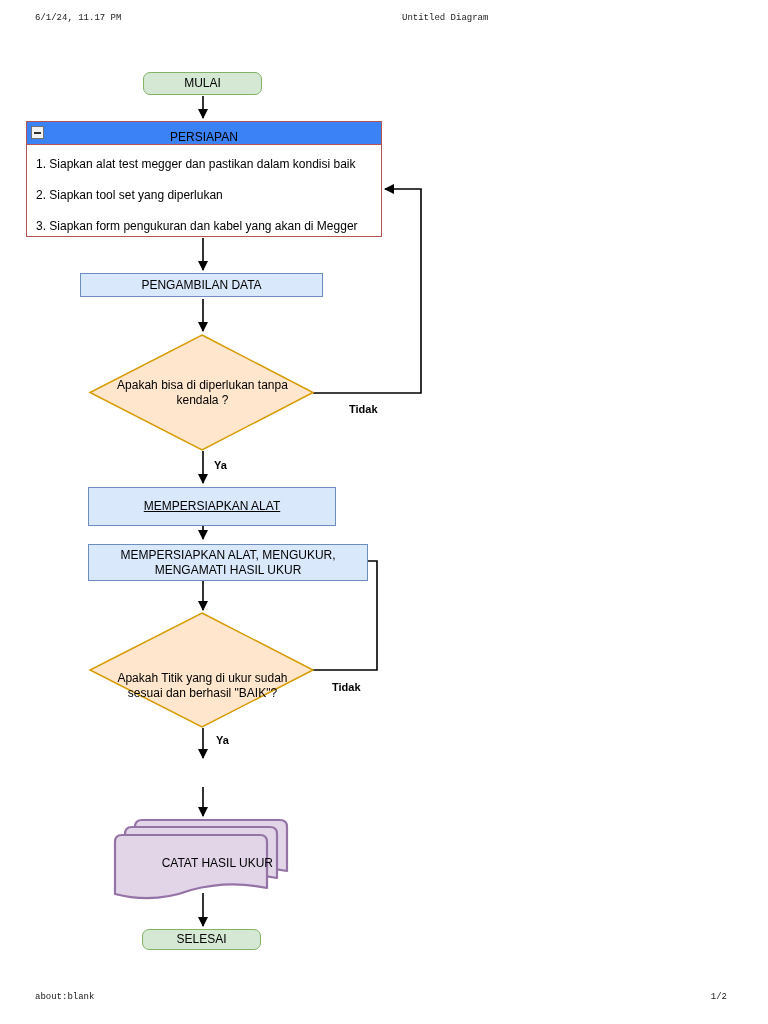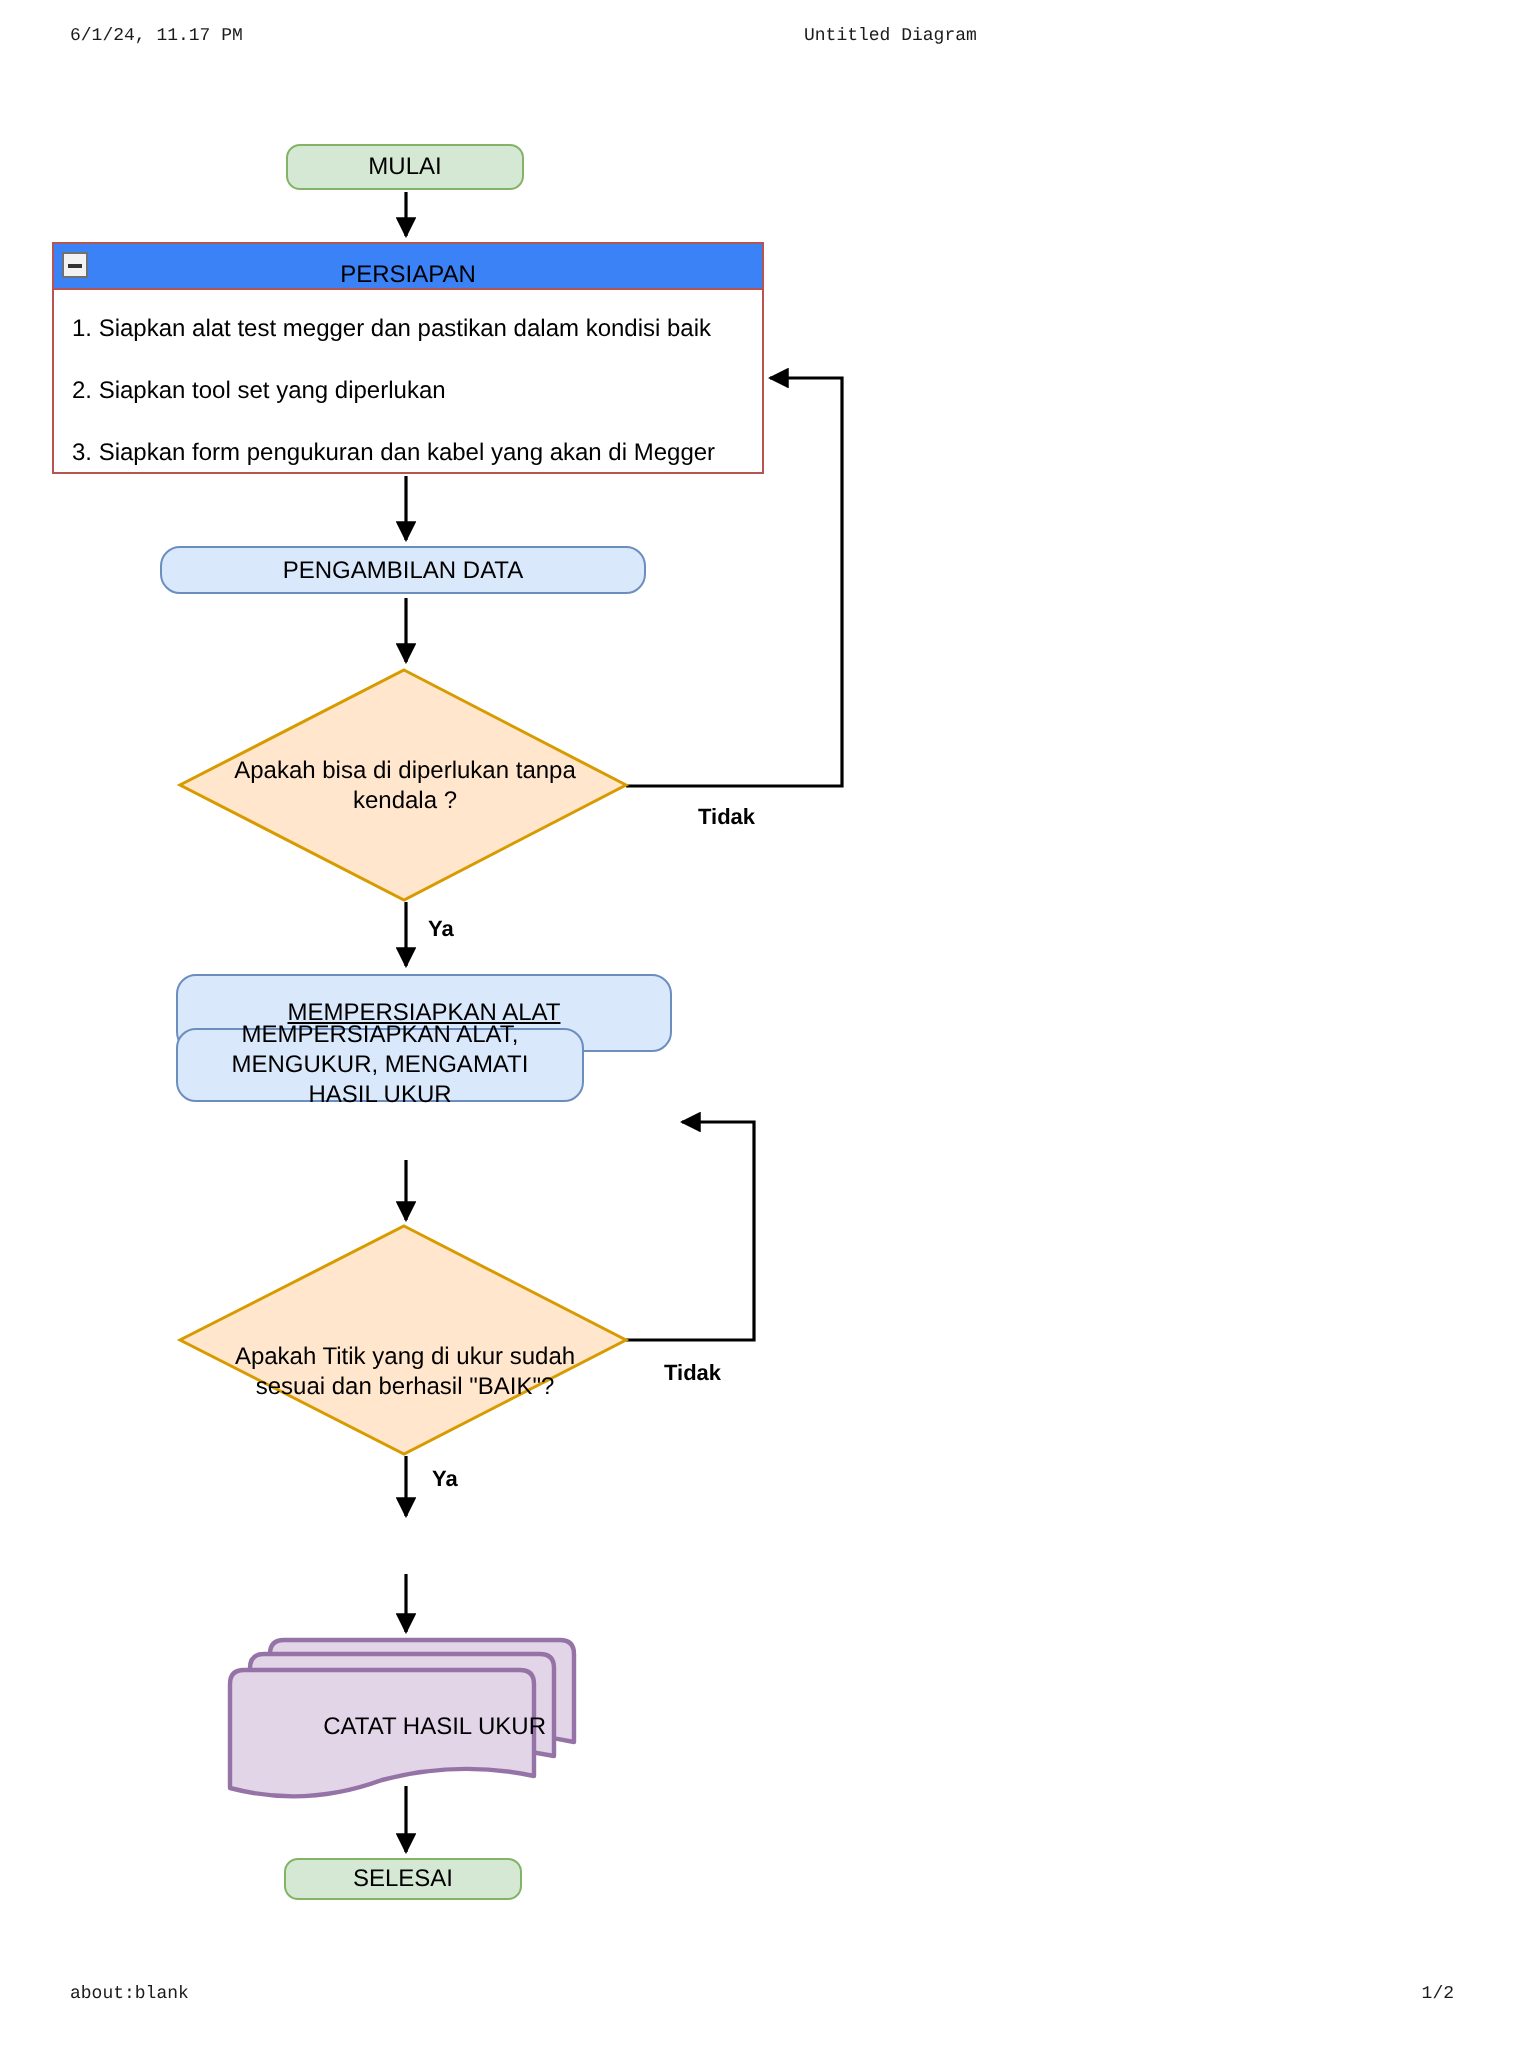--- a/index.html
+++ b/index.html
@@ -8,28 +8,28 @@
     font-family:"Liberation Sans",sans-serif;color:#000;overflow:hidden;
   }
   .meta{position:absolute;font-size:9px;color:#1a1a1a;white-space:nowrap;font-family:Liberation Mono, monospace;}
   #hdr-time{left:35px;top:13px;}
   #hdr-title{left:402px;top:13px;}
   #ftr-src{left:35px;top:992px;}
   #ftr-page{right:41px;top:992px;}
 
   #wires{position:absolute;left:0;top:0;z-index:1;}
   .node{position:absolute;z-index:2;display:flex;align-items:center;justify-content:center;
-        font-size:12px;text-align:center;line-height:1.25;box-sizing:border-box;border-radius:10px;}
+        font-size:12px;text-align:center;line-height:1.25;box-sizing:border-box;}
   .terminator{background:#d5e8d4;border:1.5px solid #82b366;border-radius:7px;}
   .process{background:#dae8fc;border:1.5px solid #6c8ebf;}
 
   #node-mulai{left:143px;top:72px;width:119px;height:23px;}
   #node-pengambilan{left:80px;top:273px;width:243px;height:24px;}
   #node-mempersiapkan{left:88px;top:487px;width:248px;height:39px;text-decoration:underline;}
-  #node-mengukur{left:88px;top:514px;width:204px;height:37px;padding:2px 8px;}
+  #node-mengukur{left:88px;top:544px;width:280px;height:37px;padding:2px 8px;}
   #node-melepas{left:80px;top:762px;width:250px;height:24px;}
   #node-selesai{left:142px;top:929px;width:119px;height:21px;}
 
   #node-persiapan{position:absolute;left:26px;top:121px;width:356px;height:116px;
     border:1.5px solid #b85450;background:#fff;z-index:2;box-sizing:border-box;}
   #persiapan-header{position:relative;height:22px;background:#3b82f6;border-bottom:1.5px solid #b85450;
     display:flex;align-items:flex-end;justify-content:center;font-size:12px;}
   #collapse-icon{position:absolute;left:4px;top:4px;width:13px;height:13px;background:#f2f2f2;
     border:1px solid #707070;box-sizing:border-box;display:flex;align-items:center;justify-content:center;}
   #collapse-icon::after{content:"";display:block;width:7px;height:2px;background:#333;}

